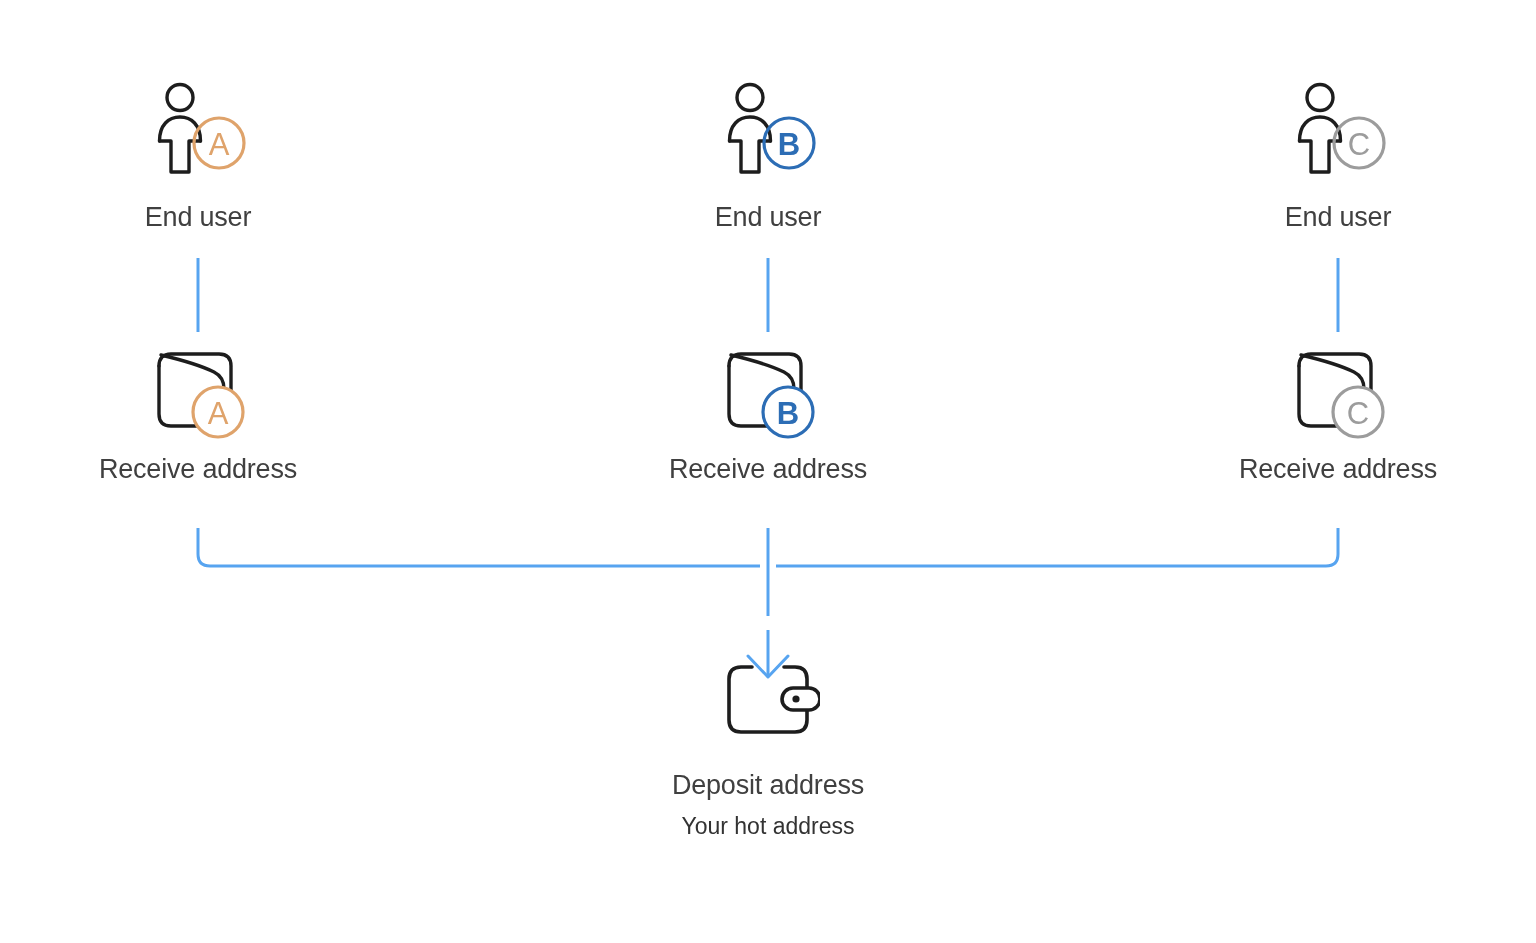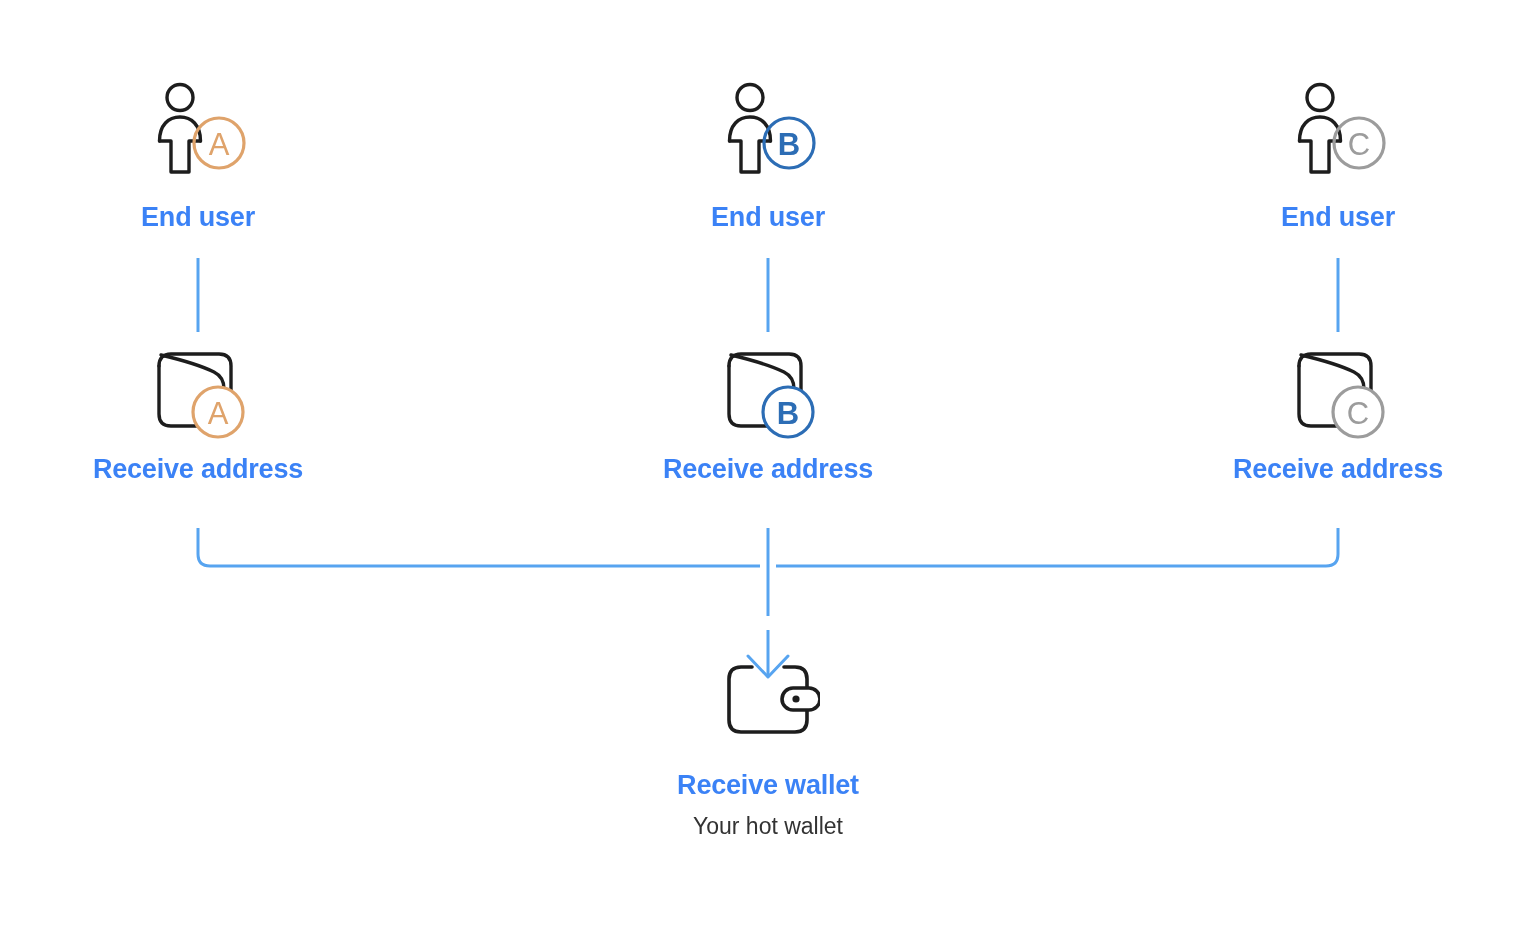--- a/index.html
+++ b/index.html
@@ -34,24 +34,24 @@
     position: absolute;
     display: flex;
     flex-direction: column;
     align-items: center;
   }
   .icon-wrap {
     position: relative;
     display: block;
   }
   .node-label {
-    font-weight: bold;
+    font-weight: normal;
     font-size: 27px;
     line-height: 1.15;
-    color: #3b82f6;
+    color: #404040;
     white-space: nowrap;
     letter-spacing: -0.2px;
   }
   .node-sublabel {
     font-weight: normal;
     font-size: 23px;
     line-height: 1.2;
     color: #333333;
     white-space: nowrap;
     margin-top: 12px;
@@ -176,17 +176,17 @@
 
   <div class="node row-deposit col-center">
     <span class="icon-wrap">
       <svg width="104" height="92" viewBox="0 0 104 92" fill="none">
         <path d="M36 15 L25 15 Q13 15 13 27 L13 68 Q13 80 25 80 L79 80 Q91 80 91 68 L91 58" stroke="#1d1d1d" stroke-width="3.6" fill="none" stroke-linecap="round"></path>
         <path d="M68 15 L79 15 Q91 15 91 27 L91 36" stroke="#1d1d1d" stroke-width="3.6" fill="none" stroke-linecap="round"></path>
         <rect x="66" y="36" width="38" height="22" rx="11" stroke="#1d1d1d" stroke-width="3.6" fill="#ffffff"></rect>
         <circle cx="80" cy="47" r="3.6" fill="#1d1d1d"></circle>
       </svg>
     </span>
-    <span class="node-label">Receive wallet</span>
-    <span class="node-sublabel">Your hot wallet</span>
+    <span class="node-label">Deposit address</span>
+    <span class="node-sublabel">Your hot address</span>
   </div>
 
 </div>
 
 </body></html>

